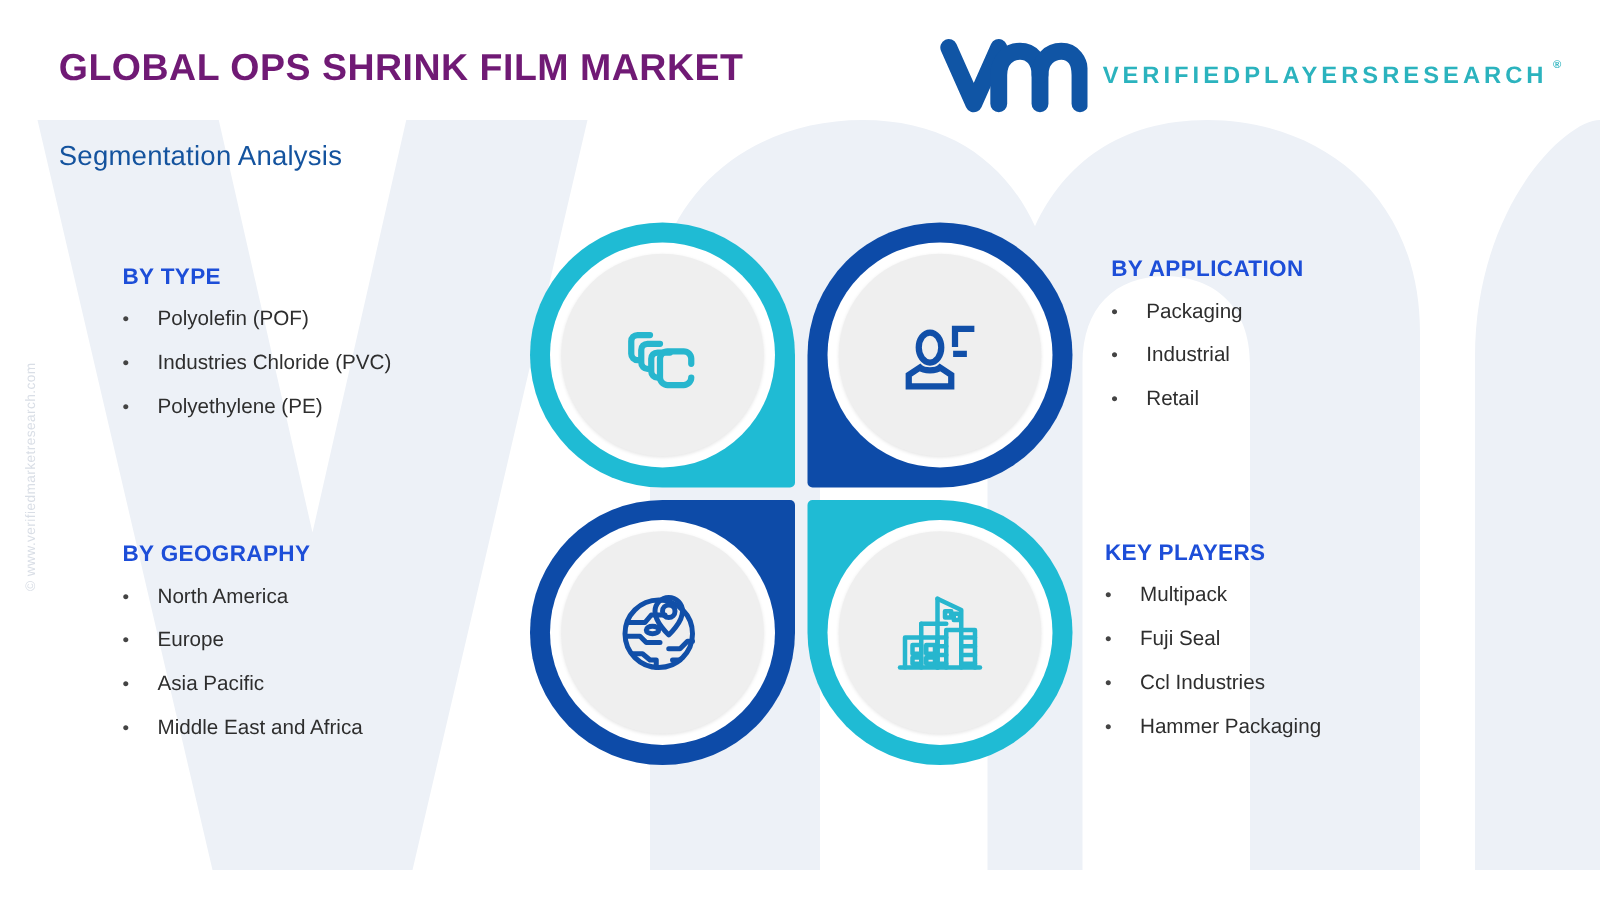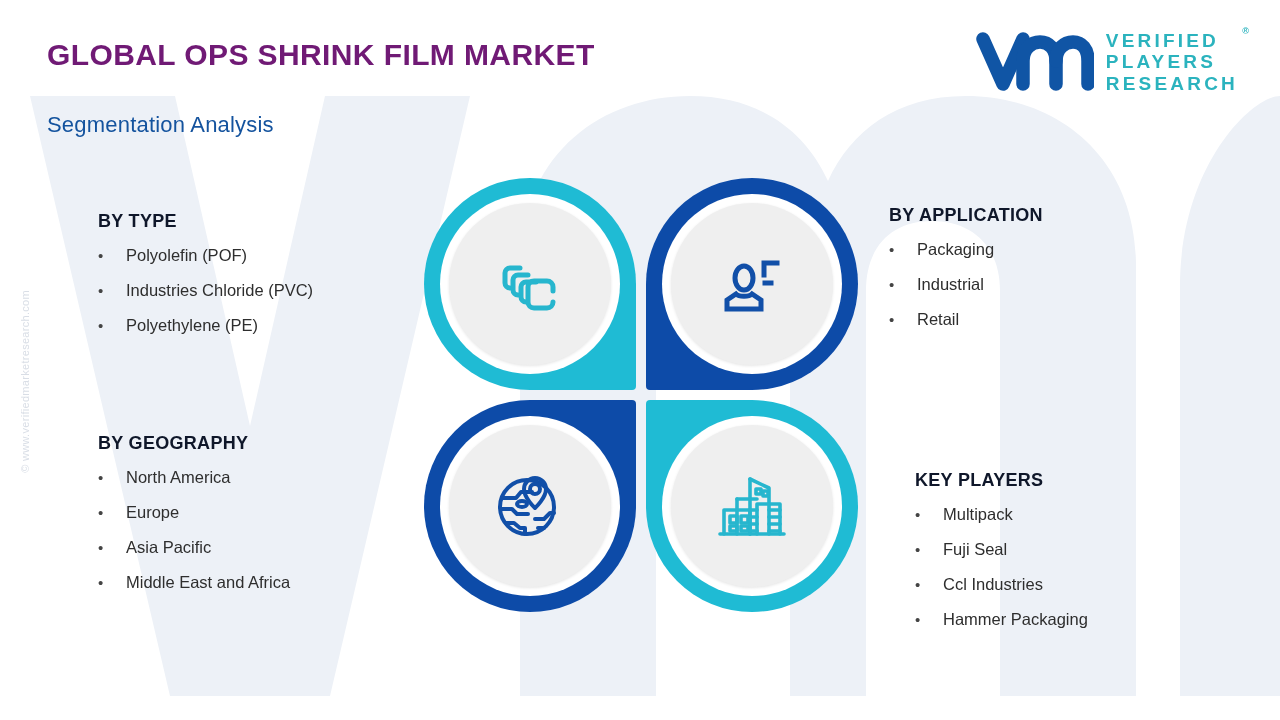--- a/index.html
+++ b/index.html
@@ -73,21 +73,21 @@
     right: 42px;
     top: 30px;
     display: flex;
     align-items: center;
     gap: 12px;
     z-index: 6;
   }
   .logo-mark { display: block; }
   .logo-text {
     display: flex;
-    flex-direction: column;
+    flex-direction: row;
     line-height: 1.12;
     position: relative;
   }
   .logo-text span {
     font-size: 19px;
     font-weight: bold;
     letter-spacing: 3.2px;
     color: #2BB3BE;
     white-space: nowrap;
   }
@@ -115,21 +115,21 @@
   }
 
   
   .seg {
     position: absolute;
     z-index: 5;
   }
   .seg-title {
     font-size: 18px;
     font-weight: bold;
-    color: #0f172a;
+    color: #1d4ed8;
     letter-spacing: 0.3px;
     margin-bottom: 14px;
     white-space: nowrap;
   }
   .seg-list { list-style: none; }
   .seg-list li {
     display: flex;
     align-items: baseline;
     font-size: 16.5px;
     color: #2E2E2E;
@@ -140,21 +140,21 @@
     width: 28px;
     flex: 0 0 28px;
     color: #444;
     font-size: 15px;
     line-height: 1;
   }
 
   .seg-type      { left: 98px;  top: 211px; }
   .seg-geography { left: 98px;  top: 433px; }
   .seg-app       { left: 889px; top: 205px; }
-  .seg-players   { left: 915px; top: 432px; margin-top: 38px; }
+  .seg-players   { left: 884px; top: 432px; }
 
   
   .quad {
     position: absolute;
     left: 424px;
     top: 178px;
     width: 444px;
     height: 444px;
     z-index: 3;
   }

